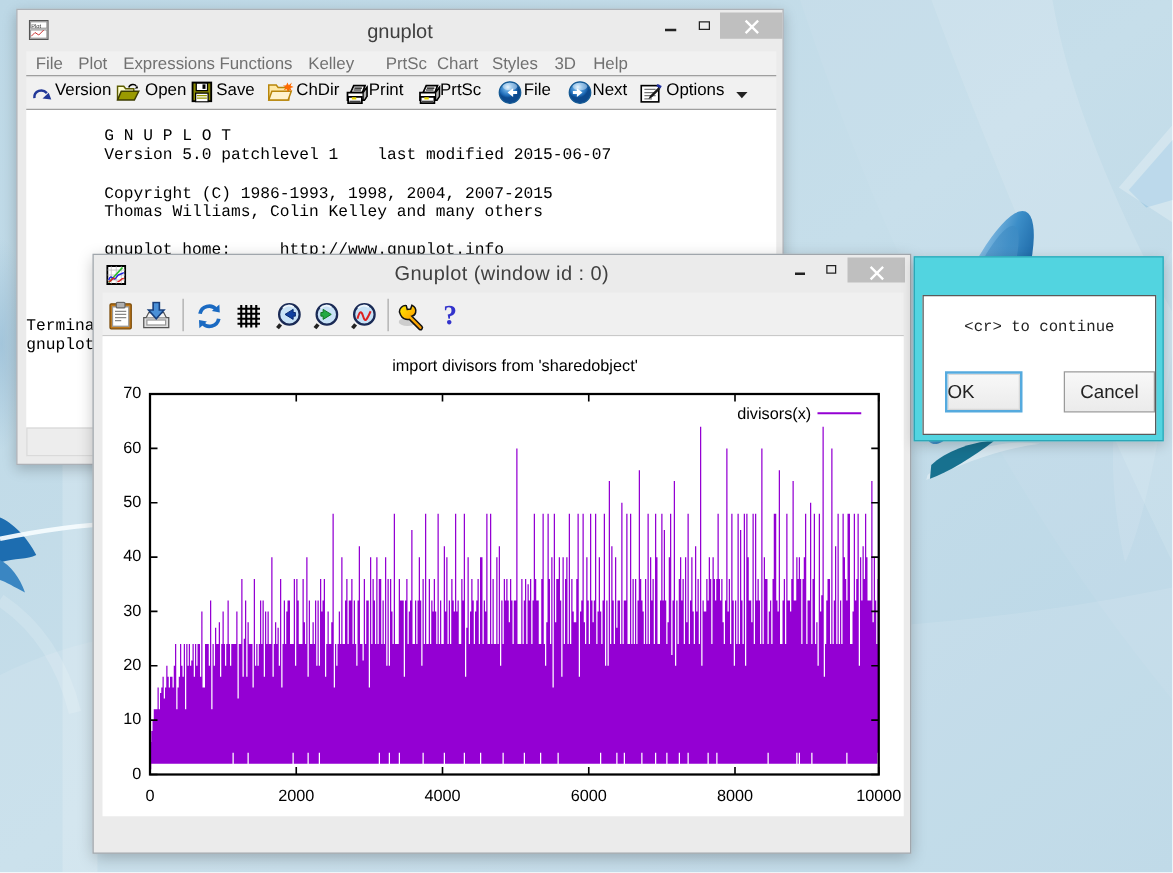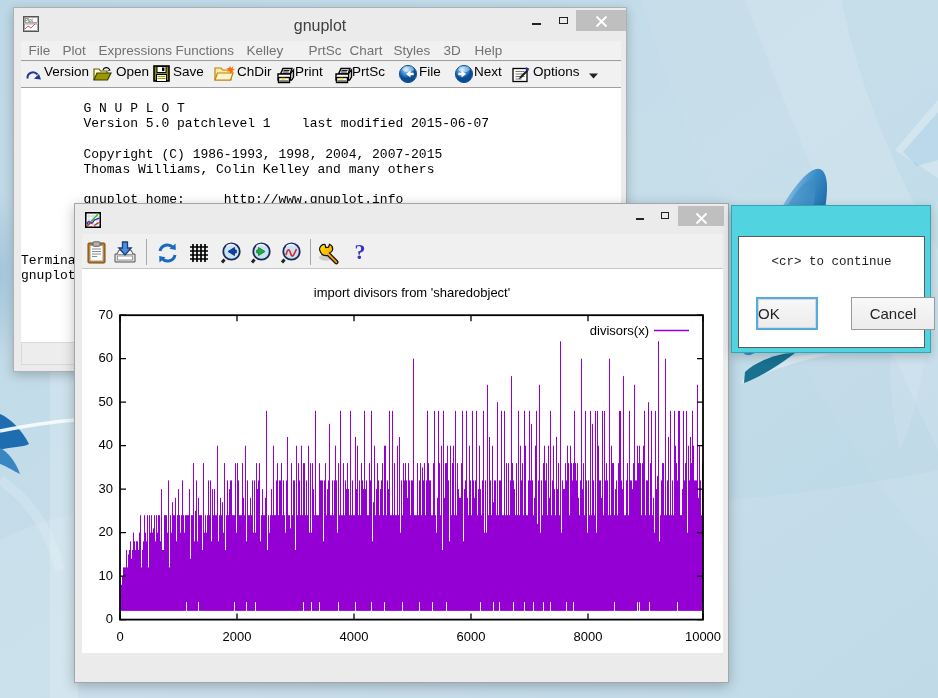--- a/index.html
+++ b/index.html
@@ -22,21 +22,21 @@
 #w2tb{position:absolute;left:7px;top:30px;width:641px;height:35px;background:#f0f0f0;border-bottom:1px solid #c9c9c9}
 #w2tb .ab,#w2tb .ab2{margin-top:-30px}
 .tl{font-family:"Liberation Sans",sans-serif;font-size:13px;fill:#000}
 #w2status{position:absolute;left:7px;top:449px;width:641px;height:23px;background:#efefef;border:1px solid #dadada;font-size:13px;color:#222}
 #w2status .ab{margin-top:-449px}
 #dlg{position:absolute;left:731px;top:205px;width:200px;height:148px;background:#52d4e0;border:1px solid #2ba8b8;box-shadow:0 3px 10px rgba(0,0,0,.2)}
 #dlgtitle{position:absolute;left:0;top:8px;width:100%;text-align:center;font-size:16px;letter-spacing:.4px;color:#173a40}
 #dlgpanel{position:absolute;left:6px;top:30px;width:187px;height:112px;background:#ffffff;border:1px solid #5a5a5a}
 #crtext{position:absolute;left:0;top:18px;width:100%;text-align:center;font-family:"Liberation Mono",monospace;font-size:12.5px;color:#222}
 #okbtn{position:absolute;left:17px;top:60px;width:62px;height:33px;background:linear-gradient(#f8f8f8,#ebebeb);border:2px solid #55aade;box-shadow:inset 0 0 0 1px #d8d8d8;text-align:left;font-size:15px;line-height:29px;color:#222}
-#cancelbtn{position:absolute;left:112px;top:60px;width:84px;height:33px;background:linear-gradient(#f8f8f8,#ebebeb);border:1px solid #9a9a9a;text-align:center;font-size:15px;line-height:31px;color:#222}
+#cancelbtn{position:absolute;left:112px;top:60px;width:73px;height:33px;background:linear-gradient(#f8f8f8,#ebebeb);border:1px solid #9a9a9a;text-align:center;font-size:15px;line-height:31px;color:#222}
 </style></head>
 <body>
 <svg id="wall" width="938" height="698" viewBox="0 0 938 698">
 <defs>
 <linearGradient id="sky" x1="0" y1="0" x2="1" y2="1">
 <stop offset="0" stop-color="#bdd8e6"></stop>
         <stop offset=".5" stop-color="#c6deea"></stop>
         <stop offset="1" stop-color="#b9d6e6"></stop>
 </linearGradient>
 <linearGradient id="petal" x1="0" y1=".15" x2="1" y2="0">
@@ -200,20 +200,21 @@
 <div id="w1status"></div>
 </div>
 <div id="w2">
 <svg class="ab" style="left:10px;top:8px" width="16" height="16" viewBox="0 0 16 16">
       <rect x="0.8" y="0.8" width="14.4" height="14.4" fill="#fff" stroke="#000" stroke-width="1.6"></rect>
       <path d="M4 1v14M1 12h14M1 8h14M1 4h14M8 1v14M12 1v14" stroke="#bbb" stroke-width=".6"></path>
       <path d="M2 14L13 2" stroke="#2cbf2c" stroke-width="1.4"></path>
       <path d="M2 12c2-6 4 2 6-2s4-2 6-4" stroke="#2222dd" stroke-width="1.2" fill="none"></path>
       <path d="M2 13c2 1 3-4 5-2m2 2c2 1 3-3 5-2" stroke="#dd2222" stroke-width="1.2" fill="none"></path>
     </svg>
+<div id="w2title">Gnuplot (window id : 0)</div>
 <div class="ab" style="left:561px;top:13.5px;width:8px;height:2.5px;background:#222"></div>
 <div class="ab" style="left:586px;top:8px;width:8px;height:6.5px;border:1.6px solid #222"></div>
 <div id="w2close"><svg width="13" height="13" viewBox="0 0 13 13" style="margin-top:6px">
         <path d="M1.5 1.5L11.5 11.5M11.5 1.5L1.5 11.5" stroke="#fff" stroke-width="1.9"></path>
       </svg></div>
 <div id="w2tb">
       <svg class="ab2" style="left:5px;top:37px" width="19" height="23" viewBox="0 0 19 23">
         <rect x="1" y="2" width="17" height="20" rx="1" fill="#c07818" stroke="#7a4a08"></rect>
         <rect x="3" y="4.5" width="13" height="15.5" fill="#fff" stroke="#999"></rect>
         <rect x="6" y="0.8" width="7" height="4.5" rx="1" fill="#b0b0b0" stroke="#666"></rect>

